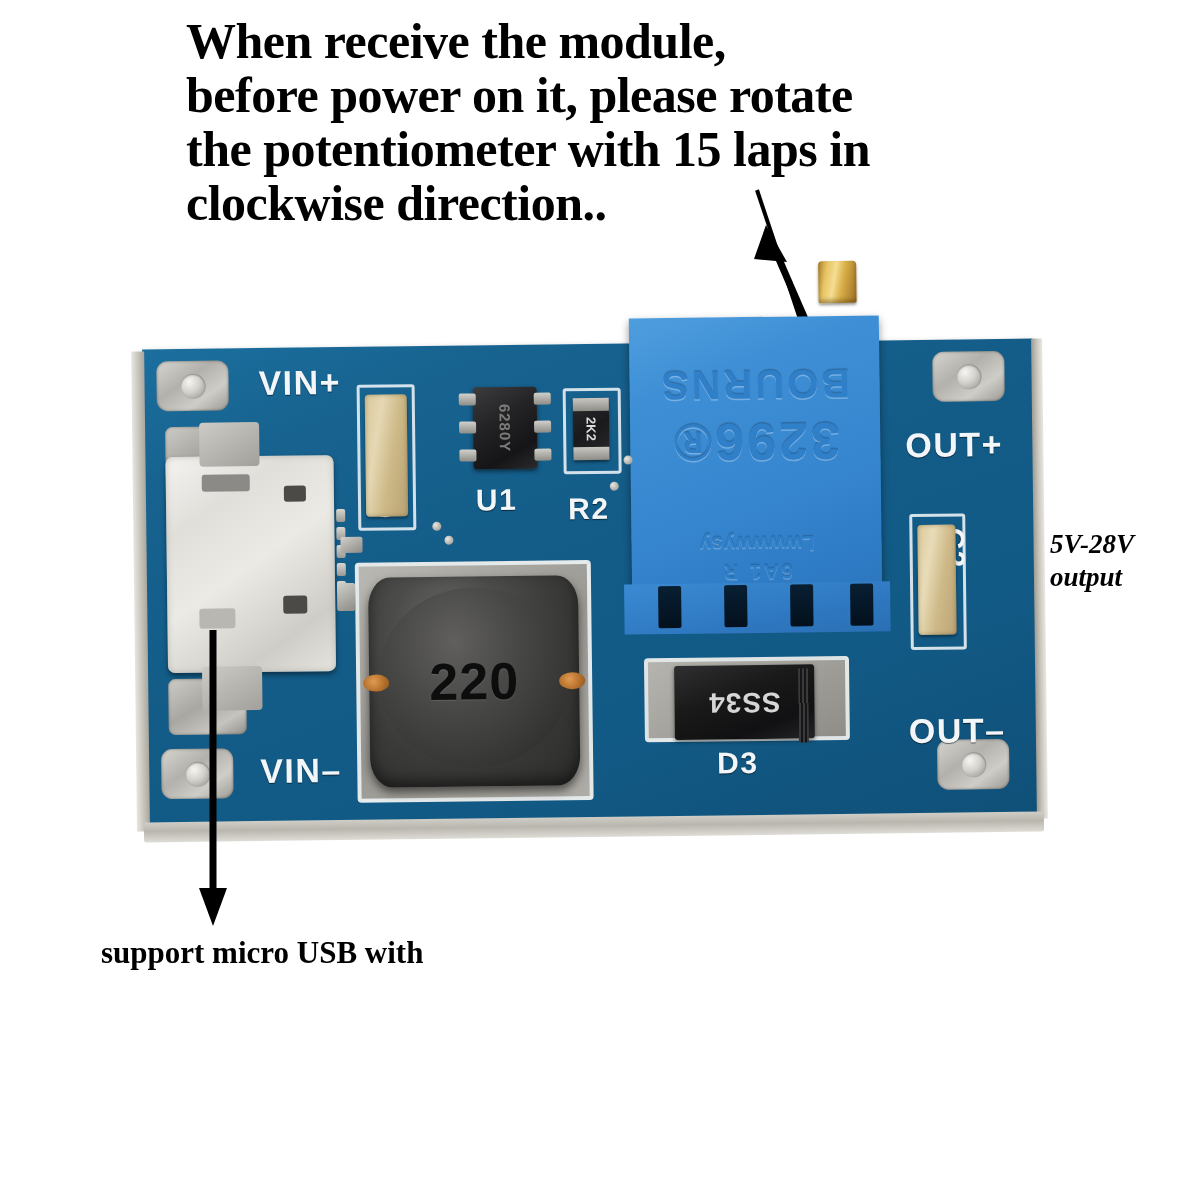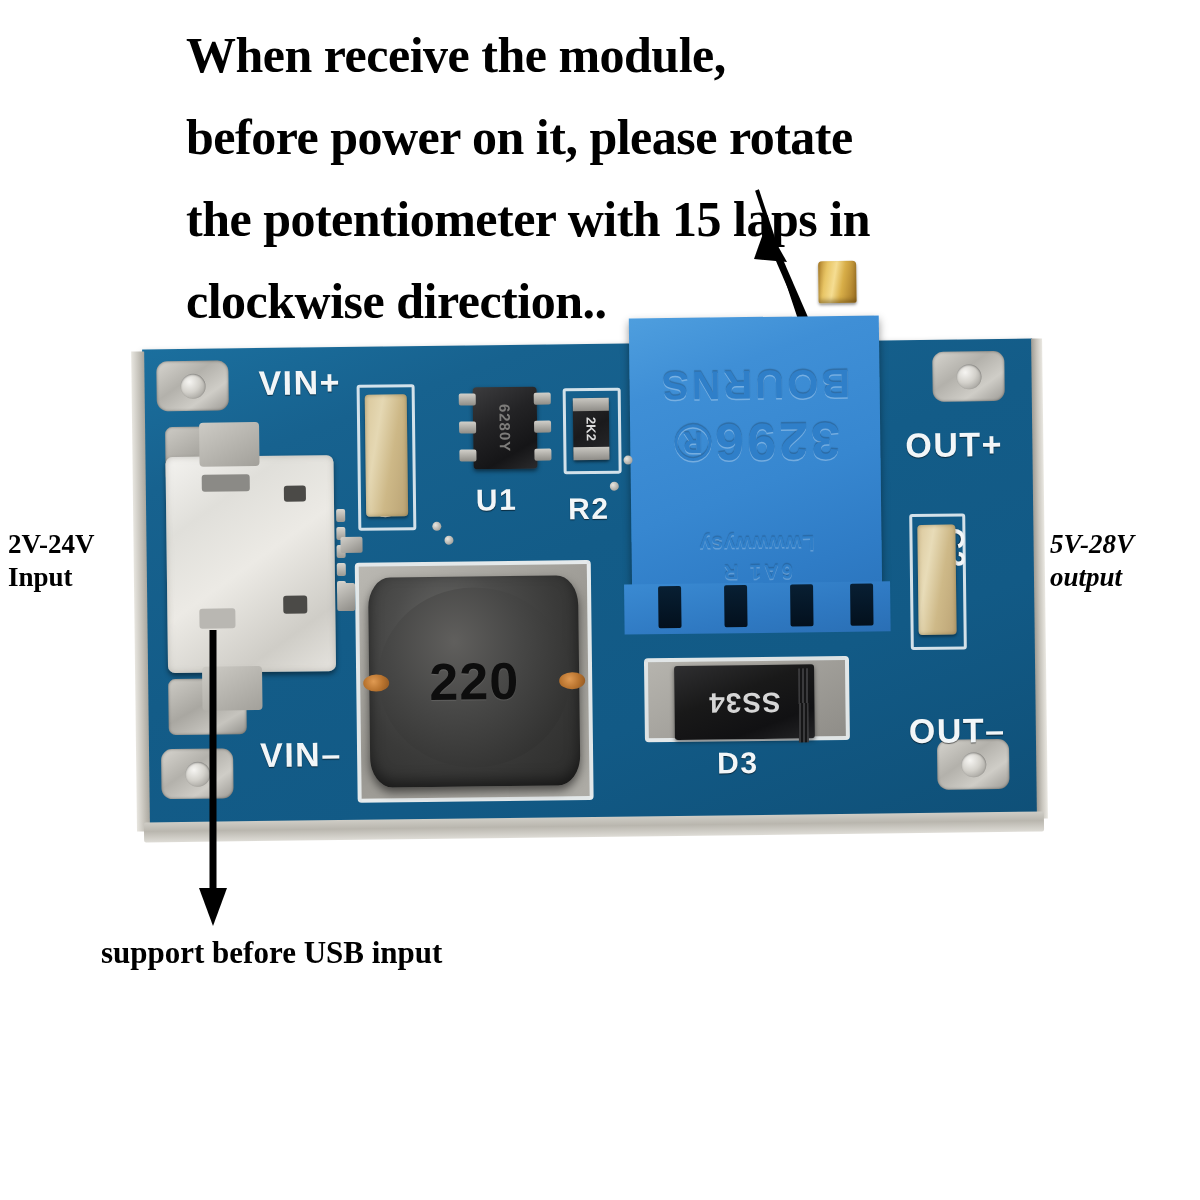--- a/index.html
+++ b/index.html
@@ -11,21 +11,21 @@
   }
   #stage { position: relative; width: 1200px; height: 1200px; background: #fff; }
 
   
   .headline {
     position: absolute;
     left: 186px; top: 14px; width: 930px;
     font-family: "Liberation Serif", serif;
     font-weight: bold;
     font-size: 50px;
-    line-height: 82px;
+    line-height: 54px;
     letter-spacing: -0.5px;
     color: #000;
     white-space: pre-line;
   }
 
   
   .ann {
     position: absolute;
     font-family: "Liberation Serif", serif;
     font-weight: bold;
@@ -276,42 +276,40 @@
 
   <svg class="arrow-svg" style="left:740px; top:215px; width:140px; height:160px;" viewBox="0 0 140 160">
     <line x1="84" y1="148" x2="32" y2="28" stroke="#000" stroke-width="7"></line>
     <polygon points="26,10 47,47 14,44" fill="#000"></polygon>
   </svg>
 
   <svg class="arrow-svg" style="left:745px; top:190px; width:120px; height:190px;" viewBox="0 0 120 190">
     <line x1="12" y1="0" x2="68" y2="168" stroke="#000" stroke-width="4"></line>
   </svg>
 
-  <div class="ann ann-left">2V-24V
-Input</div>
 
   <div class="ann ann-right">5V-28V
 output</div>
 
   <div class="pcb">
     <div class="pcb-edge-left"></div>
     <div class="pcb-edge-right"></div>
     <div class="pcb-edge-bottom"></div>
 
     <div class="mhole" style="left:14px;  top:12px;"></div>
     <div class="mhole" style="left:14px;  top:400px;"></div>
     <div class="mhole" style="left:790px; top:12px;"></div>
     <div class="mhole" style="left:790px; top:400px;"></div>
 
     <div class="pad" style="left:22px; top:78px;  width:78px; height:56px;"></div>
     <div class="pad" style="left:22px; top:330px; width:78px; height:56px;"></div>
     <div class="pad" style="left:788px;top:78px;  width:76px; height:52px; opacity:.0;"></div>
 
     <div class="silk silk-lg" style="left:116px; top:16px;">VIN+</div>
-    <div class="silk silk-lg" style="left:113px; top:388px;">VIN–</div>
+    <div class="silk silk-lg" style="left:113px; top:404px;">VIN–</div>
     <div class="silk silk-lg" style="left:762px; top:86px;">OUT+</div>
     <div class="silk silk-lg" style="left:762px; top:372px;">OUT–</div>
 
     <div class="silk silk-md" style="left:225px; top:172px; transform:rotate(-90deg); transform-origin:left top;">C1</div>
     <div class="silk silk-md" style="left:826px; top:188px; transform:rotate(90deg); transform-origin:left top;">C2</div>
     <div class="silk silk-md" style="left:332px; top:138px;">U1</div>
     <div class="silk silk-md" style="left:424px; top:148px;">R2</div>
     <div class="silk silk-md" style="left:570px; top:404px;">D3</div>
 
     <div class="silkbox" style="left:214px; top:38px; width:58px; height:146px;"></div>
@@ -388,15 +386,15 @@
     <div class="via" style="left:480px; top:112px;"></div>
     <div class="tinycomp" style="left:196px; top:190px; width:22px; height:16px;"></div>
     <div class="tinycomp" style="left:192px; top:236px; width:18px; height:28px;"></div>
   </div>
 
   <svg class="arrow-svg" style="left:195px; top:630px; width:50px; height:300px;" viewBox="0 0 50 300">
     <line x1="18" y1="0" x2="18" y2="272" stroke="#000" stroke-width="7"></line>
     <polygon points="4,258 32,258 18,296" fill="#000"></polygon>
   </svg>
 
-  <div class="caption">support before USB input</div>
+  <div class="caption">support micro USB with</div>
 
 </div>
 
 </body></html>

